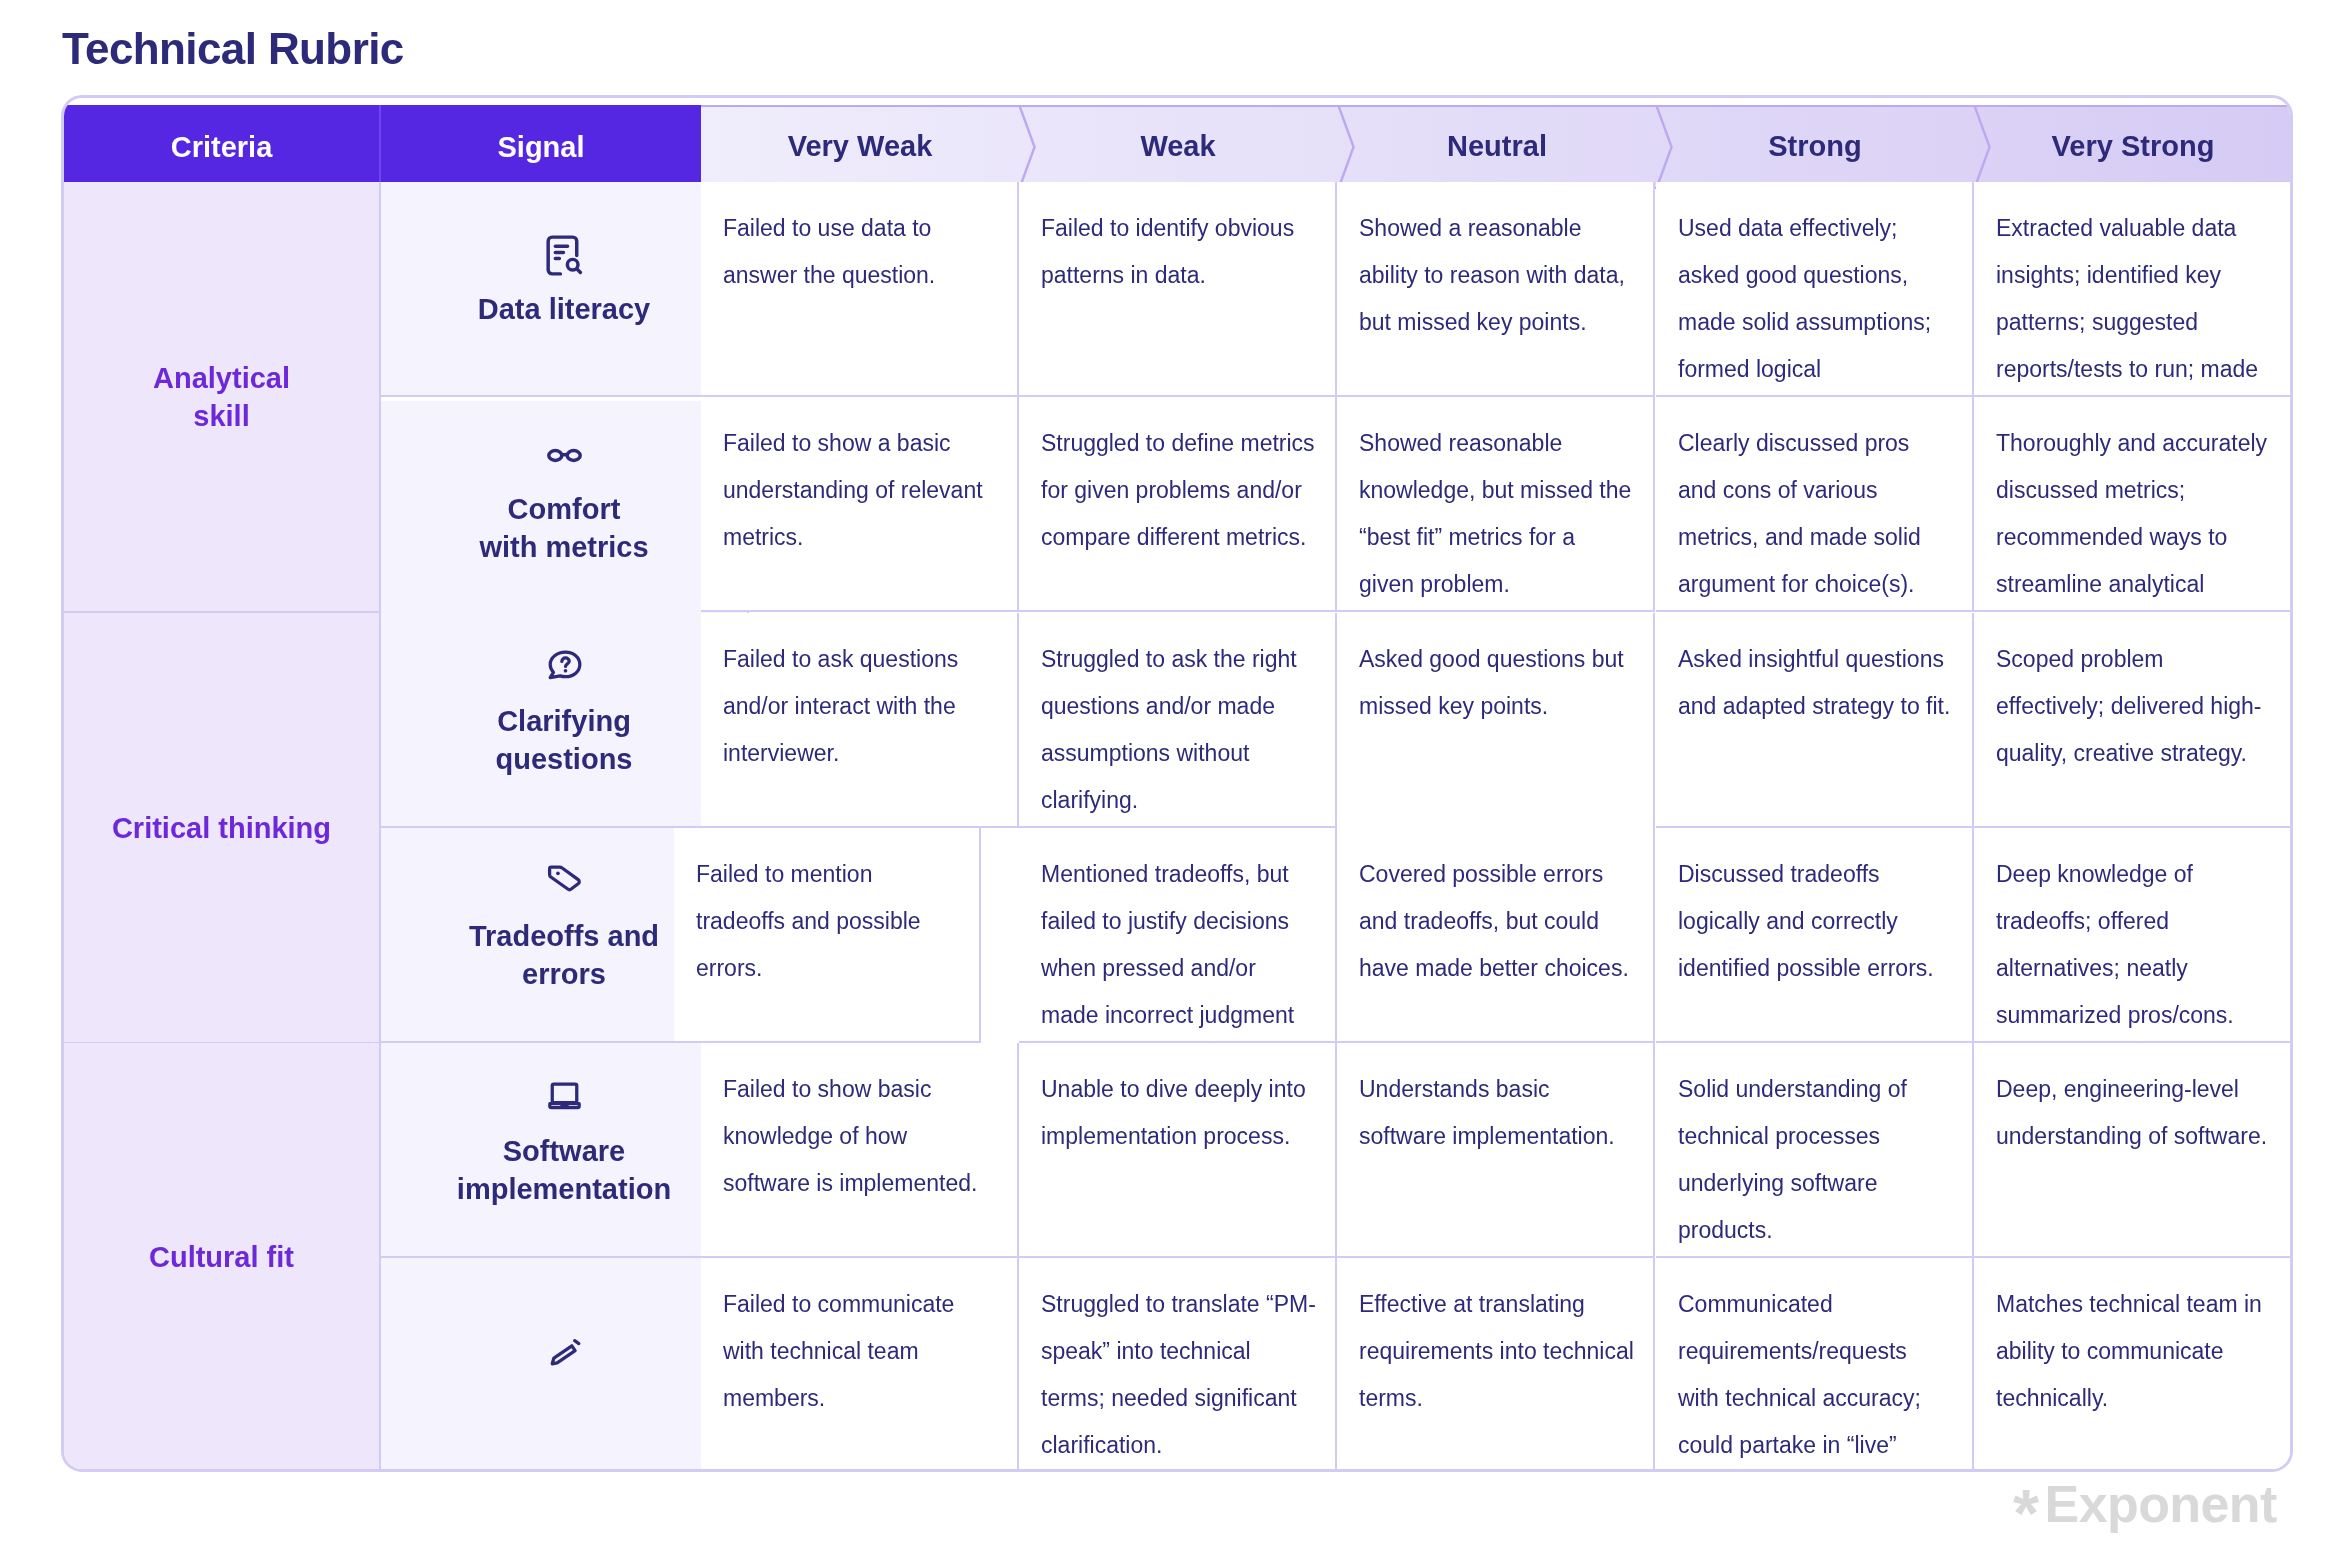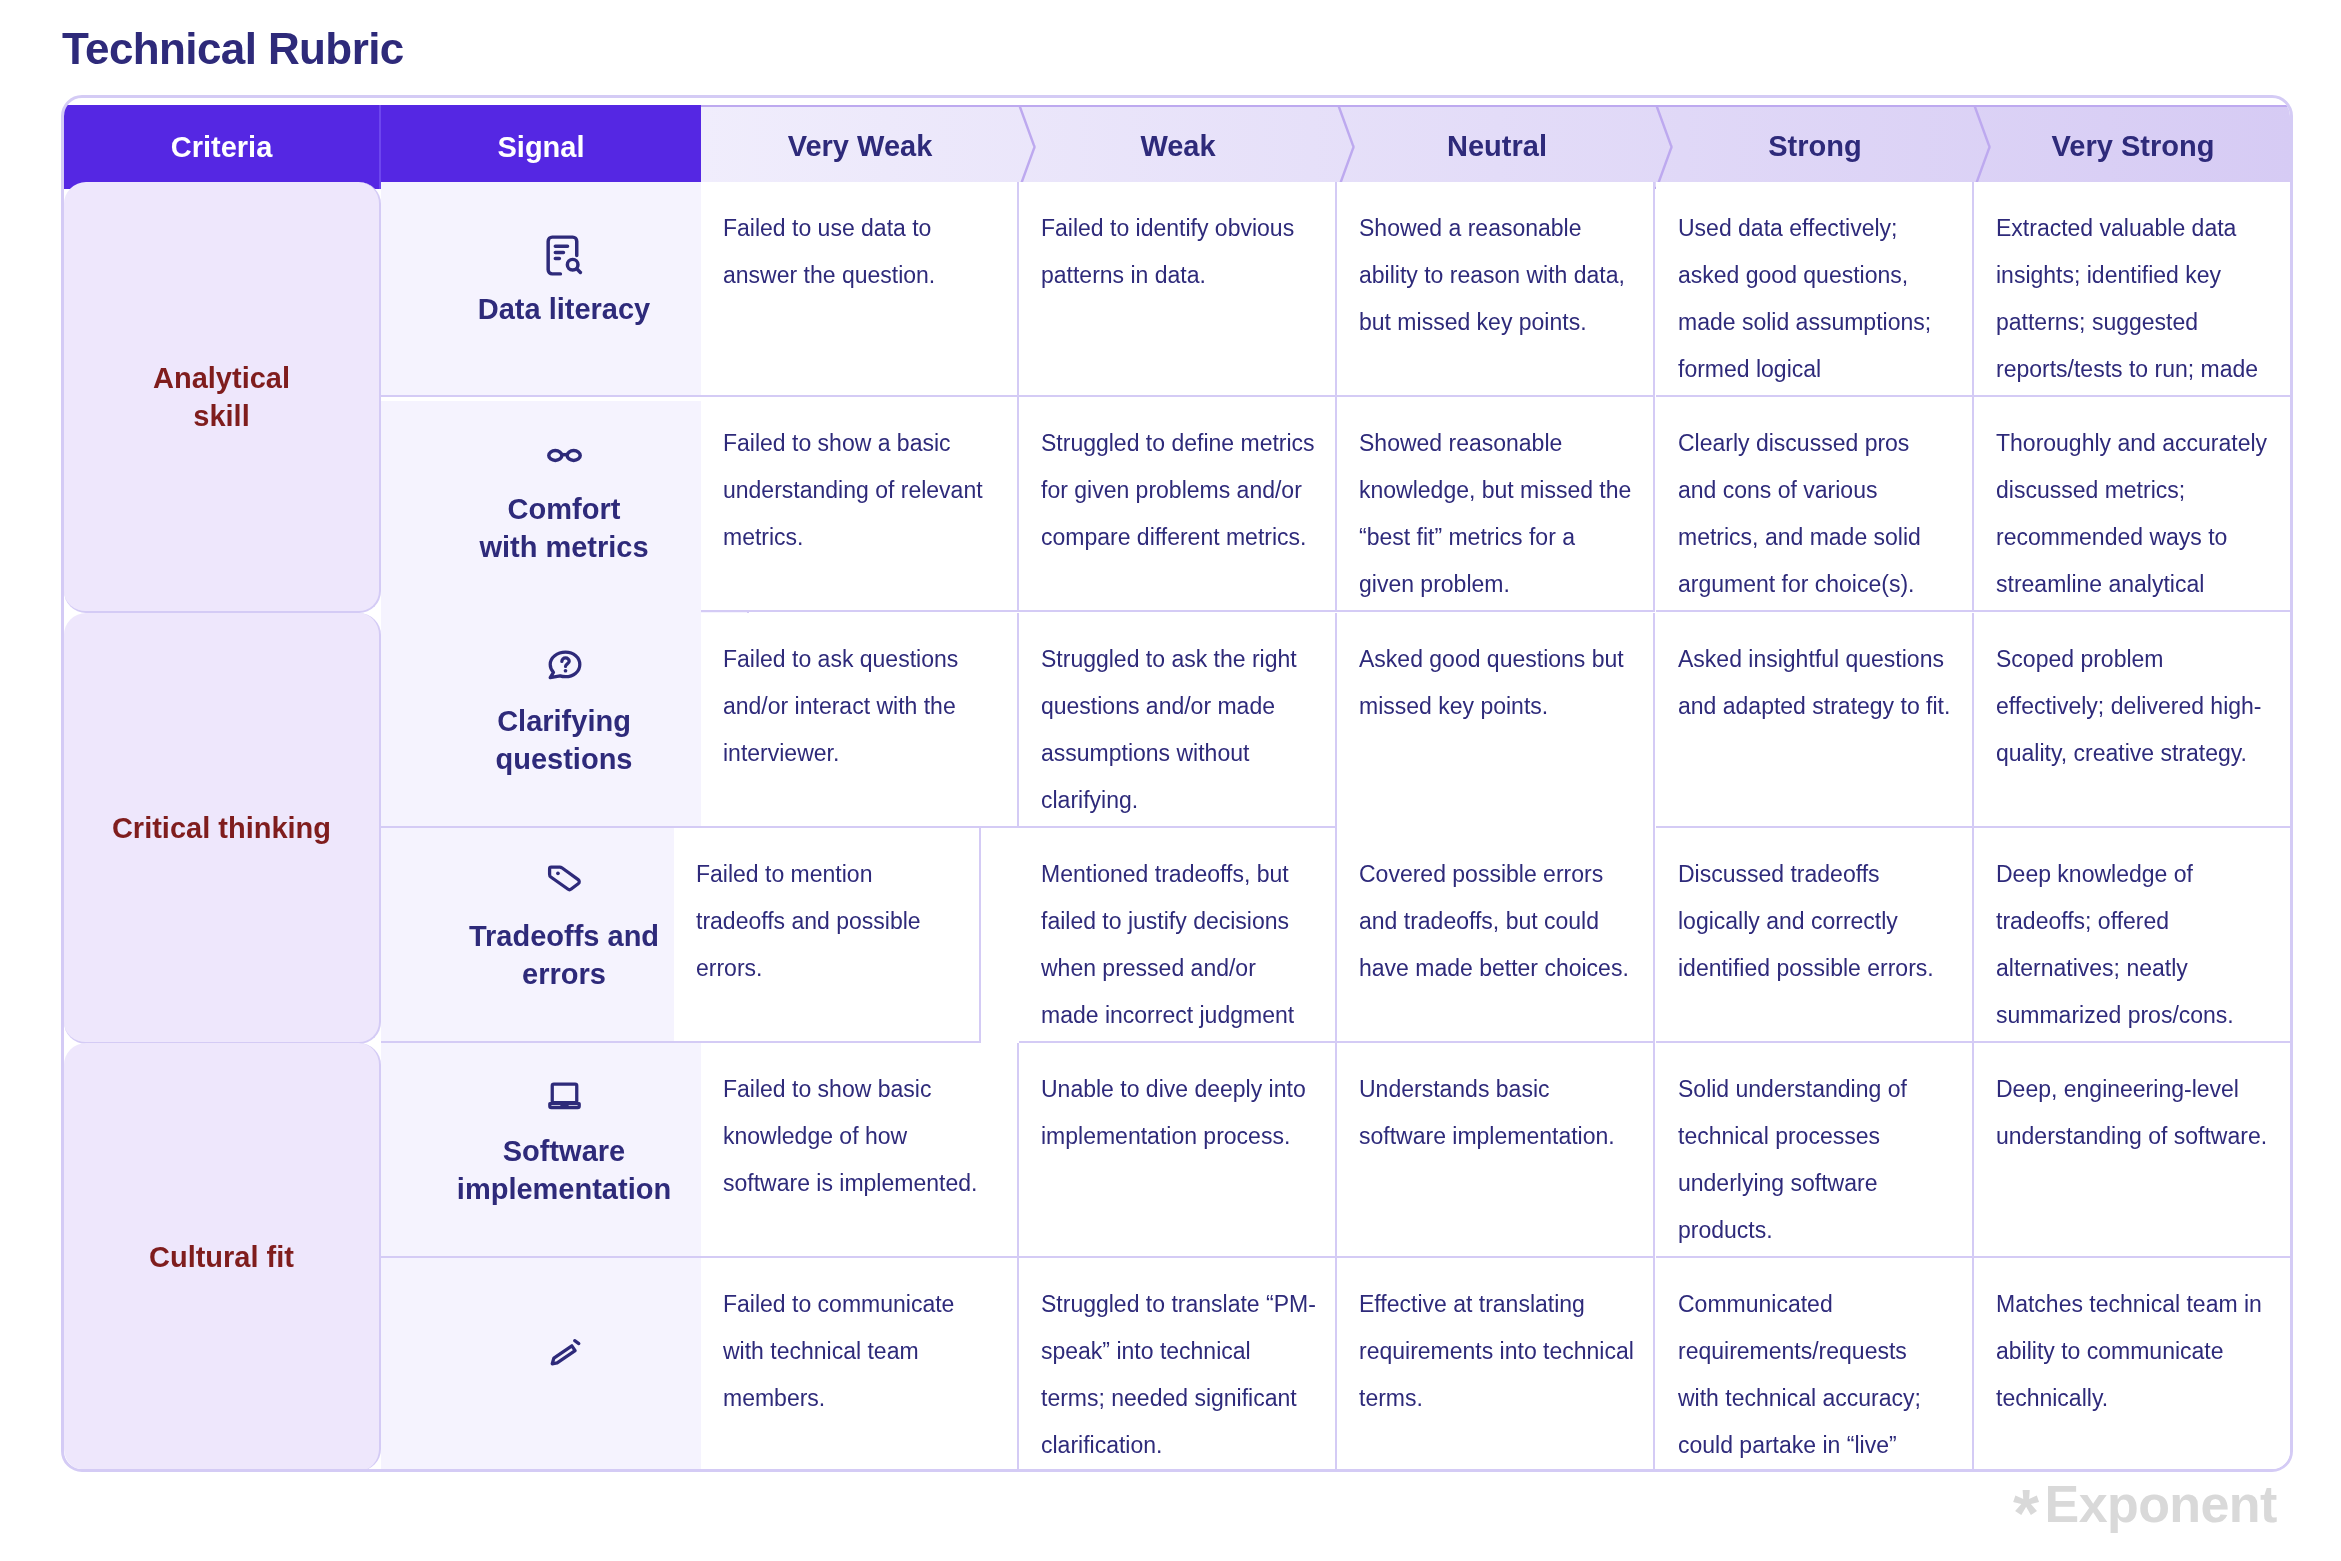--- a/index.html
+++ b/index.html
@@ -31,22 +31,22 @@
   }
   .th-level {
     position:absolute; top:0; height:79px; display:flex; align-items:center; justify-content:center;
     font-size:29px; font-weight:bold; color:#2e2a7a;
   }
   .chev { position:absolute; top:-2.4px; width:22px; height:84px; }
   .tbody { position:absolute; left:0; top:84px; width:100%; }
   .crit {
     position:absolute; left:0; width:317px; background:#eee7fc;
     display:flex; align-items:center; justify-content:center; text-align:center;
-    font-size:29px; font-weight:bold; line-height:38px; color:#7f1d1d;
-    border-right:2.4px solid #d4cbf5; border-bottom:2.4px solid #d4cbf5; box-sizing:border-box;border-radius:22px;
+    font-size:29px; font-weight:bold; line-height:38px; color:#6d28d9;
+    border-right:2.4px solid #d4cbf5; border-bottom:2.4px solid #d4cbf5; box-sizing:border-box;
   }
   .sig {
     position:absolute; left:317px; width:368px; background:#f5f3fe;
     display:flex; flex-direction:column; align-items:center; justify-content:center; text-align:center;
     border-right:2.4px solid #d4cbf5; border-bottom:2.4px solid #d4cbf5; box-sizing:border-box;
     padding-bottom:18px;
   }
   .sig .icon { width:49px; height:49px; margin-bottom:9.8px; }
   .sig .label { font-size:29px; font-weight:bold; line-height:38px; color:#2e2a7a; }
   .cell {

